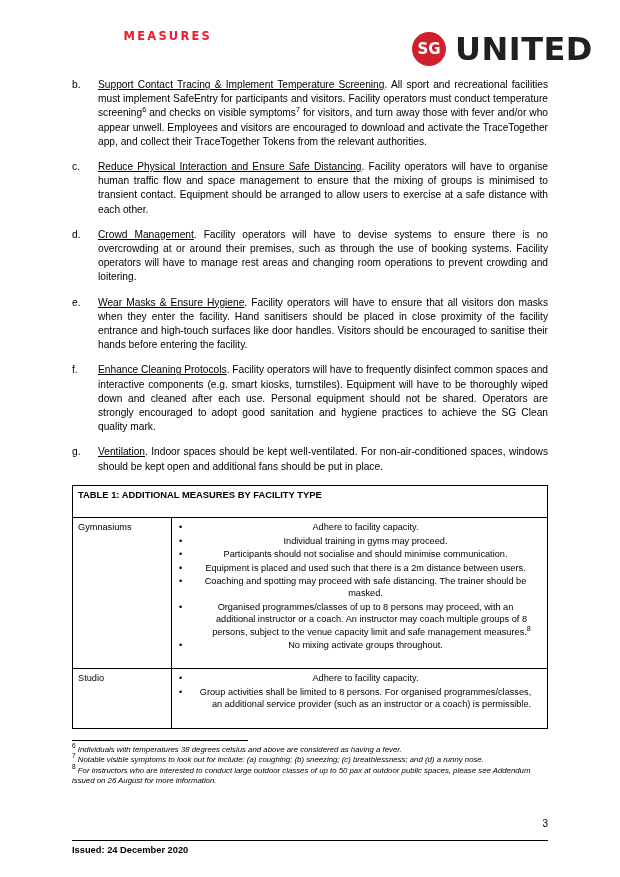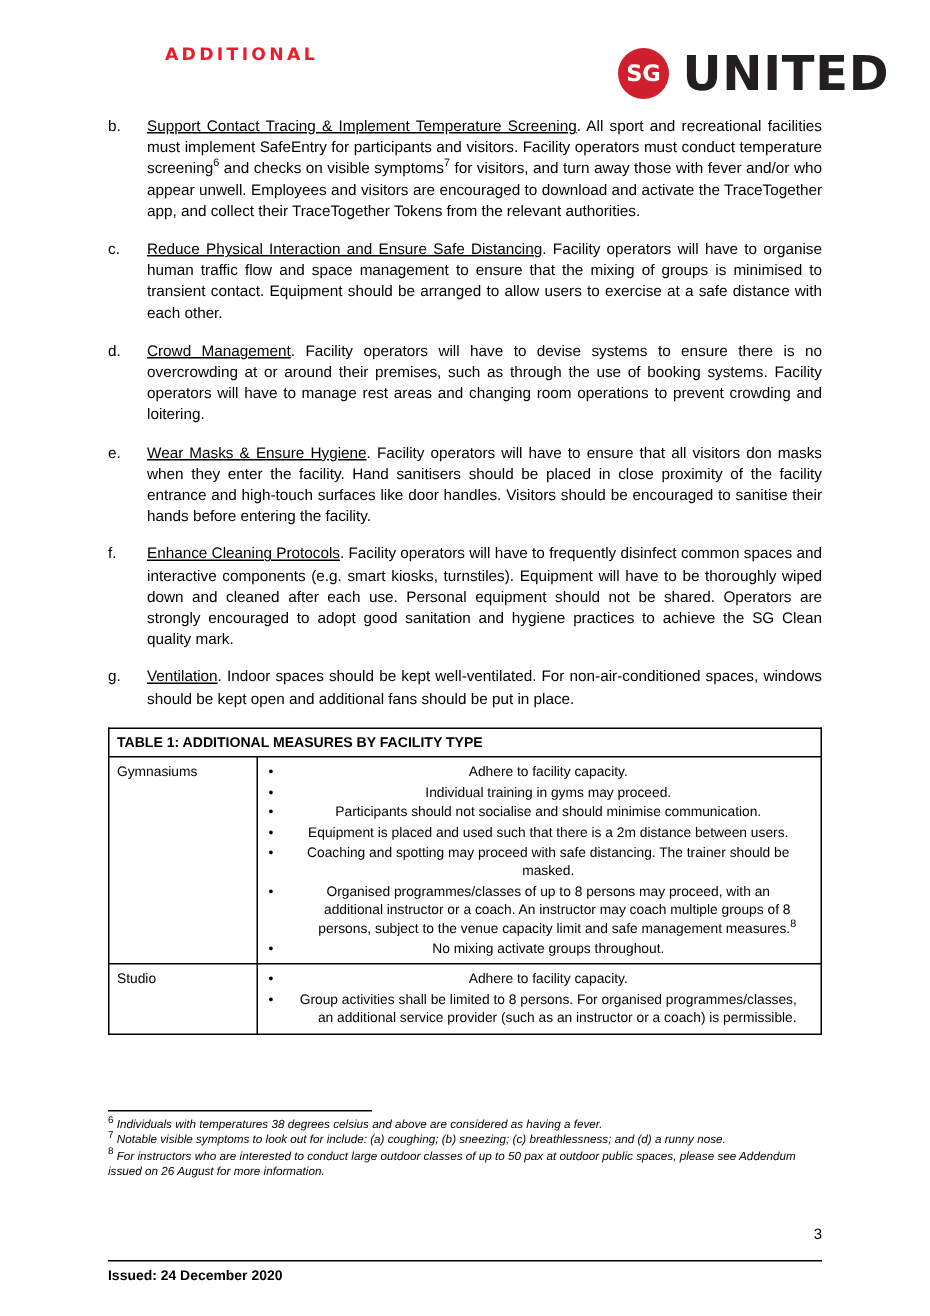--- a/index.html
+++ b/index.html
@@ -115,21 +115,21 @@
   table.measures {
     width: 100%;
     border-collapse: collapse;
     margin-top: 7px;
     font-size: 9.2px;
     line-height: 12.4px;
   }
   table.measures td {
     border: 1px solid #000000;
     vertical-align: top;
-    padding: 3px 5px 3px 5px;
+    padding: 3px 5px 16px 5px;
   }
   td.th {
     font-weight: bold;
     font-size: 9.4px;
     padding: 2px 5px 3px 5px;
   }
   td.facility {
     width: 88px;
     margin-top: 16px;
   }
@@ -200,21 +200,21 @@
     font-weight: bold;
   }
 </style>
 </head>
 <body>
 
 <div class="page">
 
   <div class="header">
     <div class="sport-logo">
-      <div class="sport-sub">ADDITIONAL</div>
+      <div class="sport-sub">MEASURES</div>
     </div>
     <div class="sg-logo">
       <div class="sg-badge">SG</div>
       <div class="sg-text">UNITED</div>
     </div>
   </div>
 
   <div class="content">
 
     <div class="clause">

